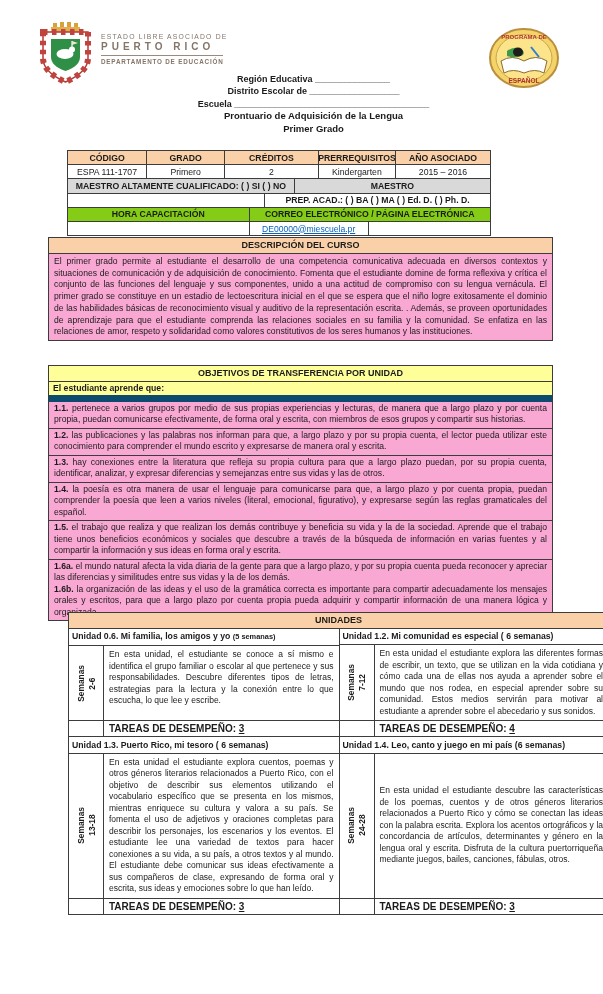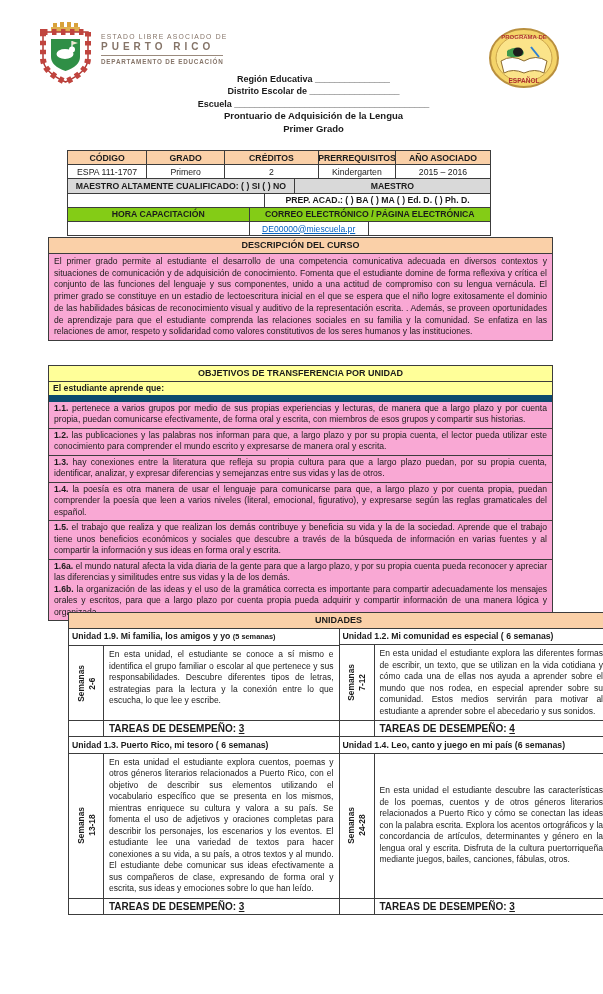--- a/index.html
+++ b/index.html
@@ -177,21 +177,21 @@
       <p><b>1.6a.</b> <span>el mundo natural afecta la vida diaria de la gente para que a largo plazo, y por su propia cuenta pueda reconocer y apreciar las diferencias y similitudes entre sus vidas y la de los demás.</span></p>
       <p><b>1.6b.</b> <span>la organización de las ideas y el uso de la gramática correcta es importante para compartir adecuadamente los mensajes orales y escritos, para que a largo plazo por cuenta propia pueda adquirir y compartir información de una manera lógica y organizada.</span></p>
     </div>
   </div>
 
   <div class="uni bd">
     <div class="sect-head salmon">UNIDADES</div>
 
     <div class="unit-pair">
       <div class="unit unit-0">
-        <div class="unit-title"><span>Unidad 1.9. Mi familia, los amigos y yo </span><span class="weeks">(5 semanas)</span></div>
+        <div class="unit-title"><span>Unidad 0.6. Mi familia, los amigos y yo </span><span class="weeks">(5 semanas)</span></div>
         <div class="unit-body">
           <div class="sem">
               <span class="sem-text">Semanas
 2-6</span>
             </div>
           <div class="unit-text">En esta unidad, el estudiante se conoce a sí mismo e identifica el grupo familiar o escolar al que pertenece y sus responsabilidades. Descubre diferentes tipos de letras, estrategias para la lectura y la conexión entre lo que escucha, lo que lee y escribe.</div>
         </div>
         <div class="unit-tareas">
           <div class="sem-spacer"></div>
           <div class="t-label"><span>TAREAS DE DESEMPEÑO:</span> <span class="t-num">3</span></div>

